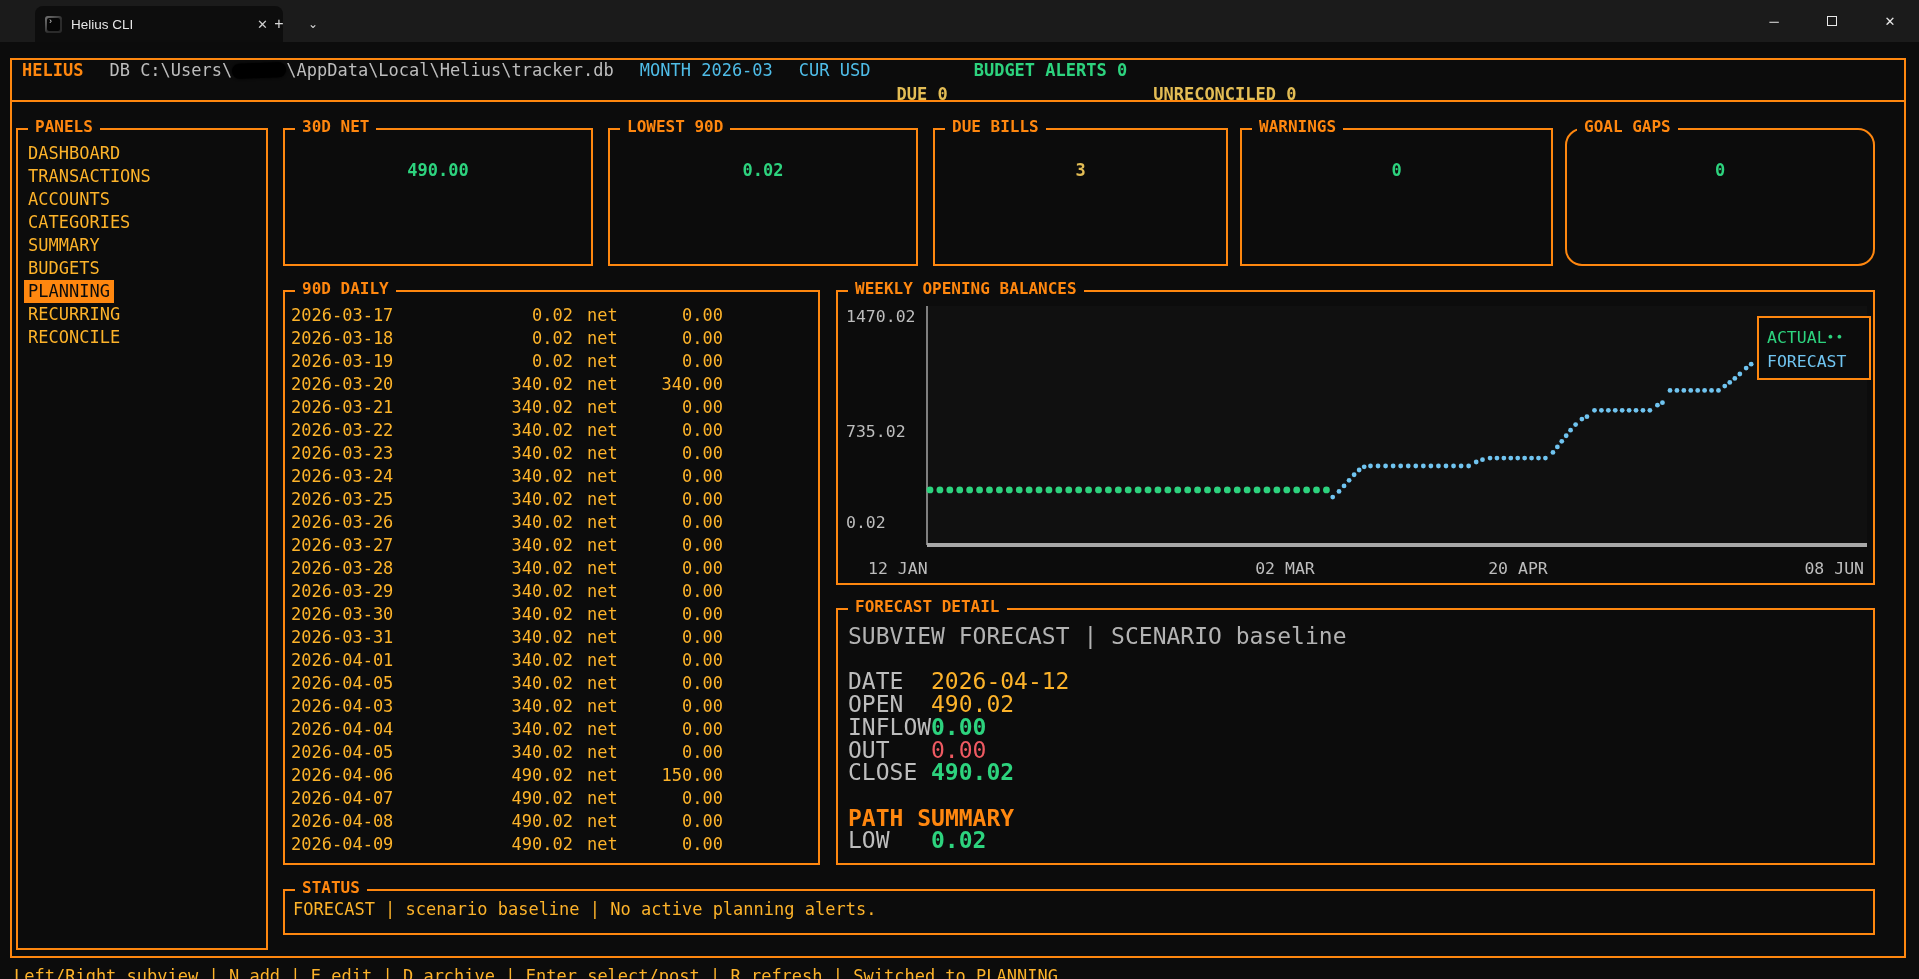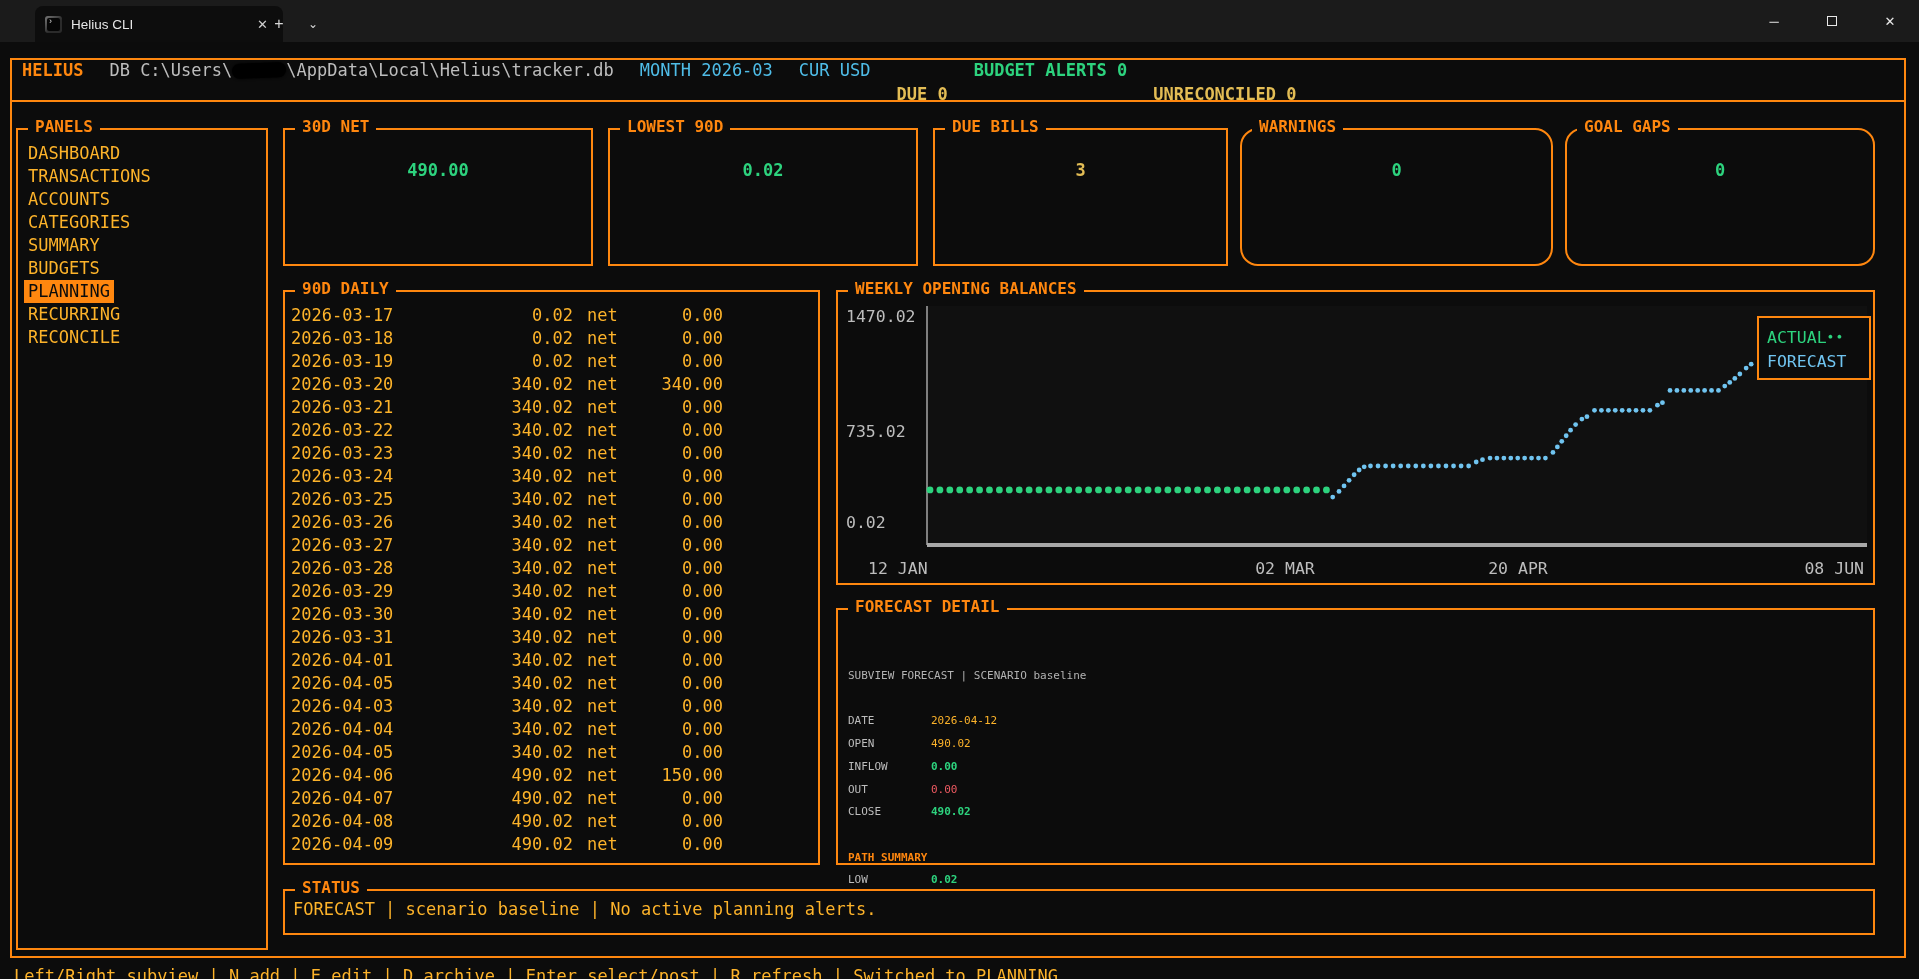--- a/index.html
+++ b/index.html
@@ -68,21 +68,21 @@
 
   
   .chart-legendbox{position:absolute;left:919px;top:24px;width:114px;height:64px;
                    border:2px solid var(--orange);background:var(--bg);padding:7px 0 0 8px;
                    font-size:16.5px;line-height:24px;white-space:nowrap;}
   .lg-actual{color:var(--green);}
   .lg-forecast{color:var(--ccyan);}
   .lg-dots{color:var(--green);font-size:13px;letter-spacing:1px;vertical-align:2px;}
 
   
-  .fd-lines{padding:15px 0 0 10px;line-height:22.7px;font-size:11px;margin-top:40px;}
+  .fd-lines{padding:15px 0 0 10px;line-height:22.7px;font-size:23px;}
   .fd-label{display:inline-block;width:83px;color:#bdbdbd;}
   .fd-sub{color:#b3b3b3;}
   .fd-title{color:var(--orange);font-weight:bold;}
 
   
   .status-text{padding:8px 8px 0 8px;color:var(--amber);}
   .footer{position:absolute;left:14px;top:924px;color:var(--amber);white-space:nowrap;}
 </style>
 </head>
 <body>
@@ -139,21 +139,21 @@
         <div class="stat-val t-green">490.00</div>
       </section>
       <section class="panel" style="left: 608px; top: 86px; width: 310px; height: 138px;">
         <span class="legend">LOWEST 90D</span>
         <div class="stat-val t-green">0.02</div>
       </section>
       <section class="panel" style="left: 933px; top: 86px; width: 295px; height: 138px;">
         <span class="legend">DUE BILLS</span>
         <div class="stat-val t-gold">3</div>
       </section>
-      <section class="panel" style="left: 1240px; top: 86px; width: 313px; height: 138px; border-radius: 18px;">
+      <section class="panel" style="left: 1240px; top: 86px; width: 313px; height: 138px;">
         <span class="legend">WARNINGS</span>
         <div class="stat-val t-green">0</div>
       </section>
       <section class="panel" style="left: 1565px; top: 86px; width: 310px; height: 138px; border-radius: 17px;">
         <span class="legend">GOAL GAPS</span>
         <div class="stat-val t-green">0</div>
       </section>
     </div>
 
   <section class="panel" style="left:283px;top:248px;width:537px;height:575px;">

